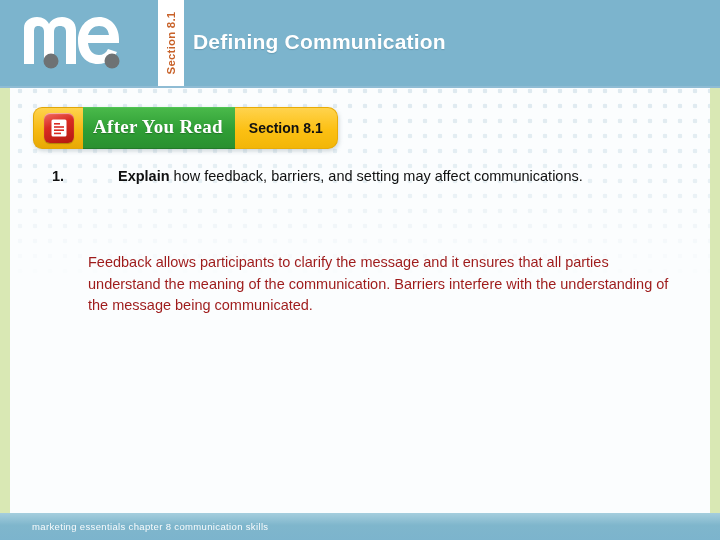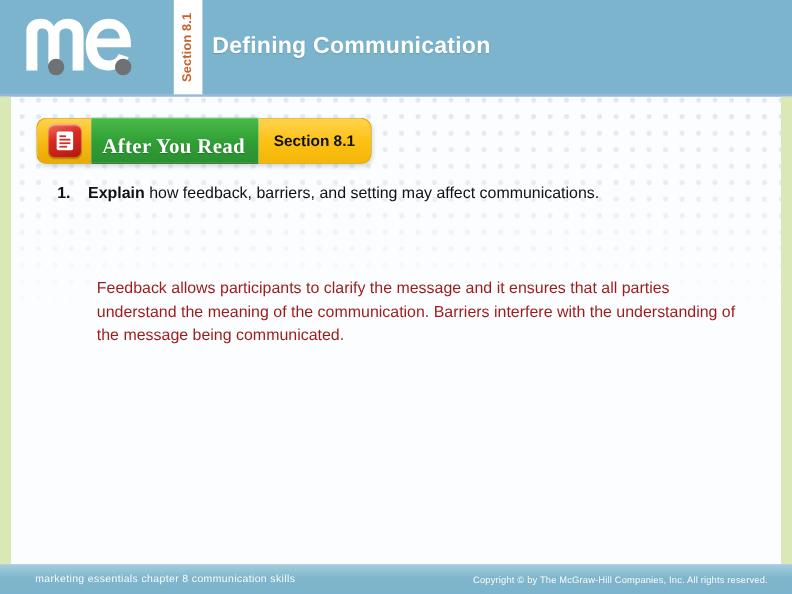--- a/index.html
+++ b/index.html
@@ -11,21 +11,21 @@
     height: 540px;
     overflow: hidden;
     font-family: "Liberation Sans", sans-serif;
     background: #ffffff;
   }
   .slide {
     position: relative;
     width: 720px;
     height: 540px;
     overflow: hidden;
-    background: #f0abfc;
+    background: #7dd3fc;
   }
 
   
   .header {
     position: absolute;
     left: 0;
     top: 0;
     width: 720px;
     height: 86px;
     background: #7cb4cd;
@@ -148,21 +148,21 @@
     box-shadow: inset 0 1px 1px rgba(255,255,255,0.55), 0 1px 1px rgba(0,0,0,0.25);
     display: flex;
     align-items: center;
     justify-content: center;
   }
   .ayr-doc-icon svg { display: block; }
 
   .ayr-green {
     background: linear-gradient(180deg, #49b94a 0%, #2f9e35 55%, #2a9030 100%);
     display: flex;
-    align-items: flex-end;
+    align-items: center;
     padding: 0 12px 3px 10px;
     border-top: 1px solid #4fc451;
     border-bottom: 1px solid #237a28;
     box-sizing: border-box;
   }
   .ayr-green-label {
     font-family: "Liberation Serif", serif;
     font-weight: bold;
     font-size: 19px;
     color: #ffffff;
@@ -203,20 +203,21 @@
     font-size: 14.5px;
     font-weight: bold;
     color: #111111;
     line-height: 20px;
   }
   .q-text {
     font-size: 14.5px;
     color: #111111;
     line-height: 20px;
     max-width: 470px;
+    margin-left: 38px;
   }
   .q-text b { font-weight: bold; }
 
   
   .answer {
     position: absolute;
     left: 88px;
     top: 232px;
     width: 590px;
     font-size: 14.5px;
@@ -331,16 +332,15 @@
     <div class="q-number">1.</div>
     <div class="q-text"><b>Explain</b><span> how feedback, barriers, and setting may affect communications.</span></div>
   </div>
 
   <div class="answer">
     <p>Feedback allows participants to clarify the message and it ensures that all parties understand the meaning of the communication. Barriers interfere with the understanding of the message being communicated.</p>
   </div>
 
   <div class="footer">
     <span class="footer-left">marketing essentials  chapter 8  communication skills</span>
-    <span class="footer-right">Copyright © by The McGraw-Hill Companies, Inc. All rights reserved.</span>
   </div>
 
 </div>
 
 </body></html>

